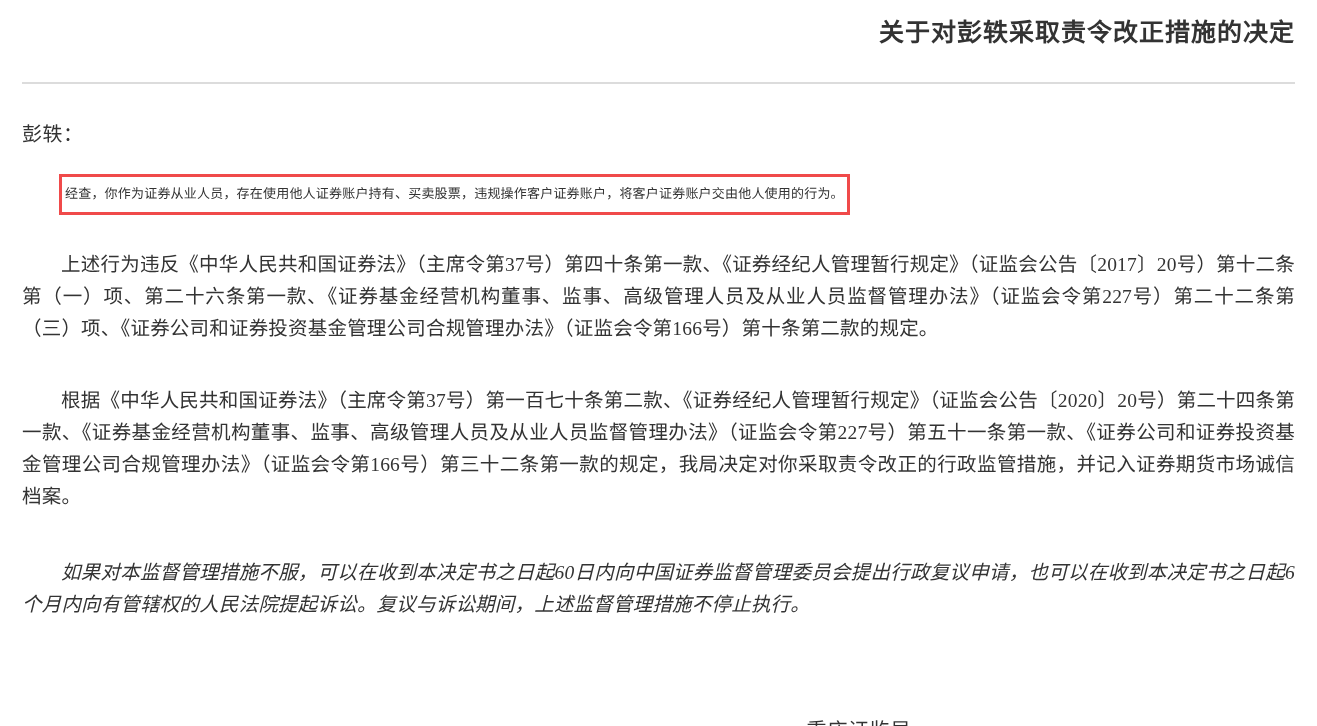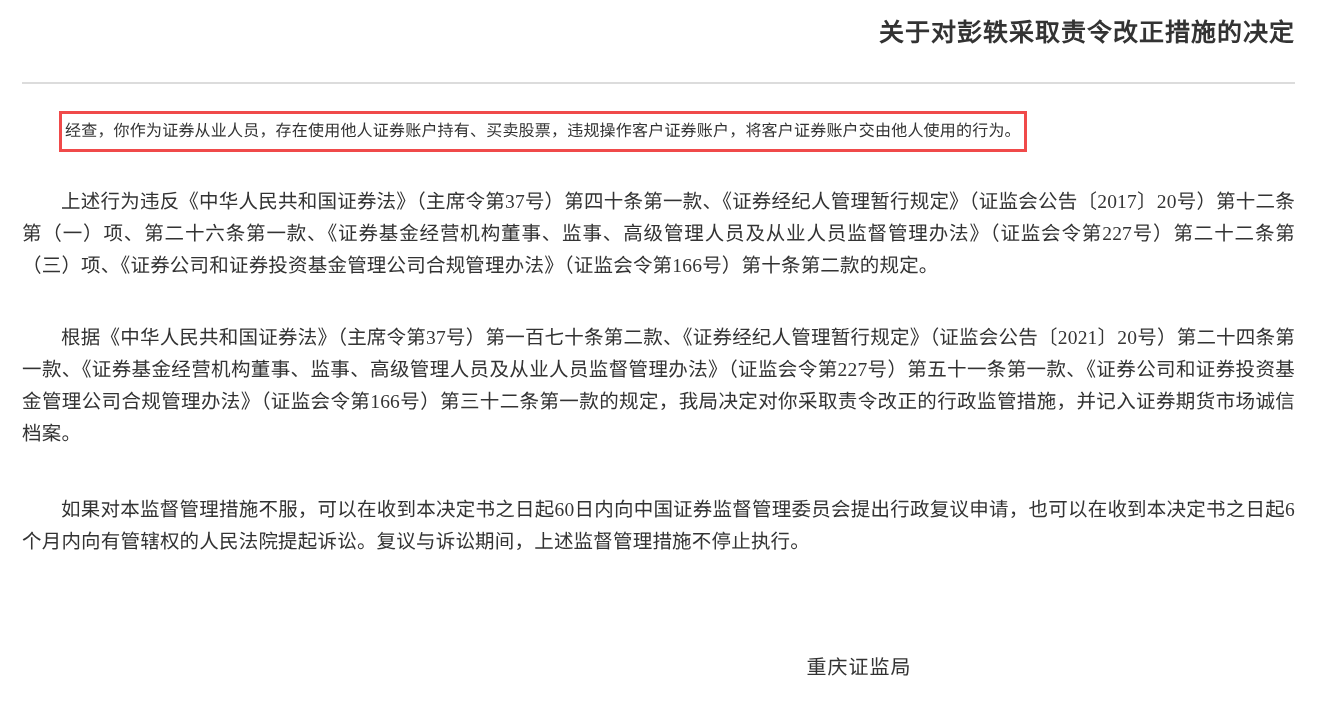--- a/index.html
+++ b/index.html
@@ -39,36 +39,36 @@
     line-height: 26px;
     margin-top: 37px;
     letter-spacing: 0.5px;
   }
   .highlight-box {
     display: inline-block;
     margin-left: 37px;
     margin-top: 27px;
     border: 3px solid #f04a4a;
     padding: 5px 3px 6px 3px;
-    font-size: 16px;
+    font-size: 13px;
     line-height: 24px;
     white-space: nowrap;
     letter-spacing: 0.2px;
   }
   .para {
     font-size: 19.5px;
     line-height: 32px;
     text-indent: 2em;
     text-align: justify;
     letter-spacing: 0.2px;
     margin: 0;
   }
   .para-1 { margin-top: 34px; }
   .para-2 { margin-top: 40px; }
-  .para-3 { margin-top: 44px; }
+  .para-3 { margin-top: 44px; font-style: italic; }
   .sign-block {
     width: 310px;
     margin-left: 682px;
     text-align: center;
   }
   .sign-name {
     font-size: 20px;
     line-height: 24px;
     margin-top: 97px;
     letter-spacing: 1px;
@@ -76,26 +76,27 @@
 </style>
 </head>
 <body>
 
 <div class="page">
 
   <h1 class="doc-title">关于对彭轶采取责令改正措施的决定</h1>
 
   <hr class="divider">
 
+  <div class="salutation">彭轶：</div>
 
   <div class="highlight-box">经查，你作为证券从业人员，存在使用他人证券账户持有、买卖股票，违规操作客户证券账户，将客户证券账户交由他人使用的行为。</div>
 
   <p class="para para-1">上述行为违反《中华人民共和国证券法》（主席令第37号）第四十条第一款、《证券经纪人管理暂行规定》（证监会公告〔2017〕20号）第十二条第（一）项、第二十六条第一款、《证券基金经营机构董事、监事、高级管理人员及从业人员监督管理办法》（证监会令第227号）第二十二条第（三）项、《证券公司和证券投资基金管理公司合规管理办法》（证监会令第166号）第十条第二款的规定。</p>
 
-  <p class="para para-2">根据《中华人民共和国证券法》（主席令第37号）第一百七十条第二款、《证券经纪人管理暂行规定》（证监会公告〔2021〕20号）第二十四条第一款、《证券基金经营机构董事、监事、高级管理人员及从业人员监督管理办法》（证监会令第227号）第五十一条第一款、《证券公司和证券投资基金管理公司合规管理办法》（证监会令第166号）第三十二条第一款的规定，我局决定对你采取责令改正的行政监管措施，并记入证券期货市场诚信档案。</p>
+  <p class="para para-2">根据《中华人民共和国证券法》（主席令第37号）第一百七十条第二款、《证券经纪人管理暂行规定》（证监会公告〔2020〕20号）第二十四条第一款、《证券基金经营机构董事、监事、高级管理人员及从业人员监督管理办法》（证监会令第227号）第五十一条第一款、《证券公司和证券投资基金管理公司合规管理办法》（证监会令第166号）第三十二条第一款的规定，我局决定对你采取责令改正的行政监管措施，并记入证券期货市场诚信档案。</p>
 
   <p class="para para-3">如果对本监督管理措施不服，可以在收到本决定书之日起60日内向中国证券监督管理委员会提出行政复议申请，也可以在收到本决定书之日起6个月内向有管辖权的人民法院提起诉讼。复议与诉讼期间，上述监督管理措施不停止执行。</p>
 
   <div class="sign-block">
     <div class="sign-name">重庆证监局</div>
 
   </div>
 
 </div>
 

